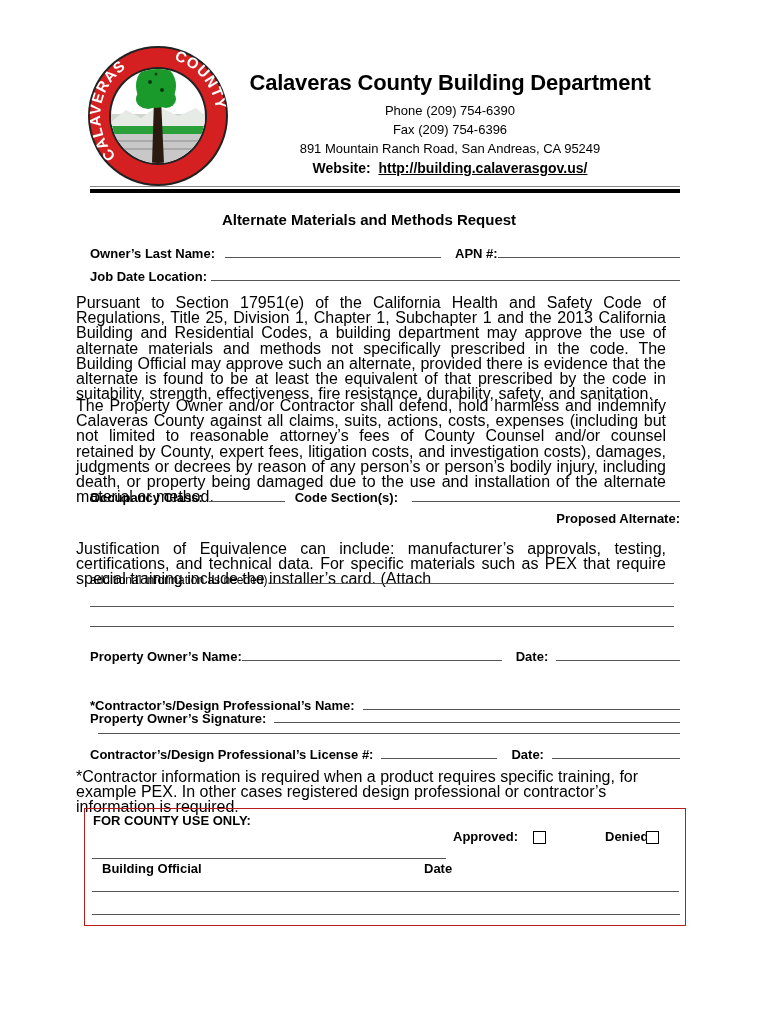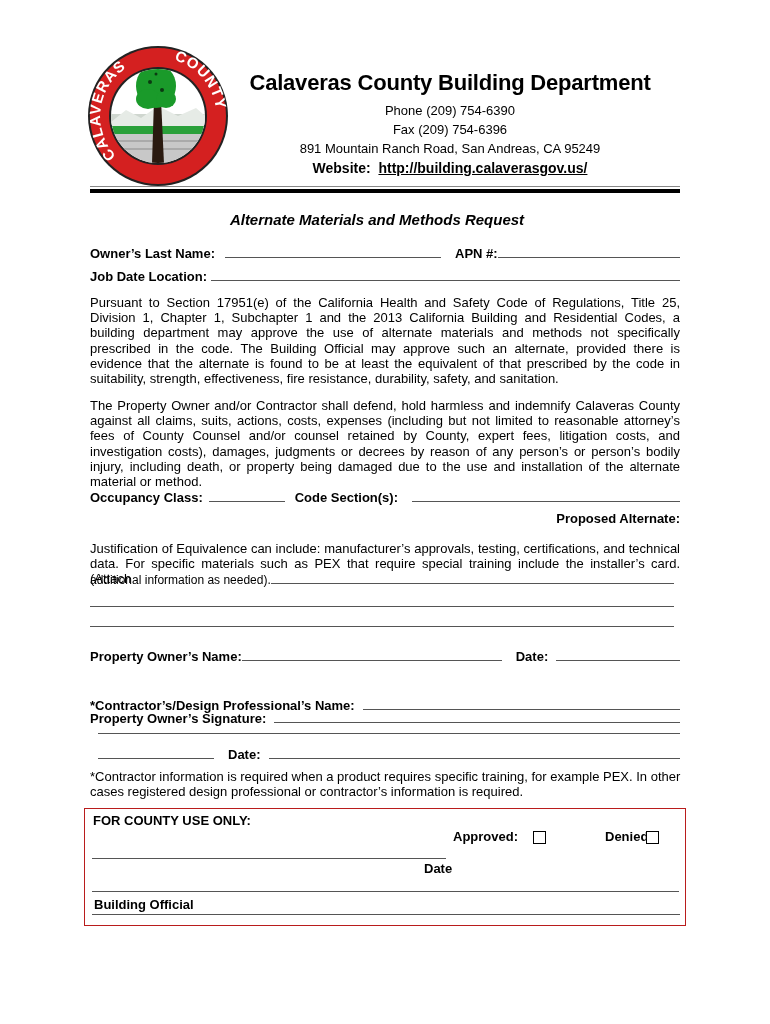--- a/index.html
+++ b/index.html
@@ -11,31 +11,31 @@
   .logo { left: 86px; top: 44px; width: 144px; height: 144px; }
   .hdr-title { left: 220px; top: 70px; width: 460px; text-align: center;
                font-size: 22px; font-weight: bold; letter-spacing: -0.2px; }
   .hdr-line { left: 220px; width: 460px; text-align: center; font-size: 13px; }
   .hdr-web { left: 220px; top: 160px; width: 460px; text-align: center;
              font-size: 14px; font-weight: bold; }
   .hdr-web a { color: #000000; text-decoration: underline; }
   .rule-thin { left: 90px; top: 186px; width: 590px; height: 1px; background: #888; }
   .rule-thick { left: 90px; top: 189px; width: 590px; height: 4px; background: #000; }
 
-  .form-title { left: 82px; top: 211px; width: 590px; text-align: center;
-                font-size: 15px; font-weight: bold; font-style: italic; }
+  .form-title { left: 74px; top: 211px; width: 590px; text-align: center;
+                font-size: 15px; font-weight: bold; }
 
   .row { left: 90px; width: 590px; height: 18px; font-size: 13px; font-weight: bold;
          display: flex; align-items: flex-end; white-space: nowrap; }
   .row .lbl { flex: none; }
   .row .fill { flex: 1; border-bottom: 1px solid #555; height: 1px; margin-bottom: 3px; }
   .row .fillw { flex: none; border-bottom: 1px solid #555; height: 1px; margin-bottom: 3px; }
   .row .gap { flex: none; }
 
-  .para { left: 90px; width: 590px; font-size: 13px; line-height: 15.2px;
+  .para { left: 76px; width: 590px; font-size: 16px; line-height: 15.2px;
           text-align: justify; }
 
   .blank-line { left: 90px; height: 1px; background: #555; }
 
   .county-box { left: 84px; top: 808px; width: 602px; height: 118px;
                 border: 1px solid #b91c1c; box-sizing: border-box; }
   .cb-text { font-size: 13px; font-weight: bold; }
   .checkbox { width: 13px; height: 13px; border: 1px solid #000; box-sizing: border-box;
               background: #fff; }
 </style>
@@ -155,38 +155,39 @@
   <span class="gap" style="width:8px;"></span>
   <span class="fill"></span>
 </div>
 
 <div class="abs row" style="top:719px;">
   <span class="gap" style="width:8px;"></span>
   <span class="fill"></span>
 </div>
 
 <div class="abs row" style="top:744px;">
+  <span class="lbl">Contractor’s/Design Professional’s License #:</span>
   <span class="gap" style="width:8px;"></span>
   <span class="fillw" style="width:116px;"></span>
   <span class="gap" style="width:14px;"></span>
   <span class="lbl">Date:</span>
   <span class="gap" style="width:8px;"></span>
   <span class="fill"></span>
 </div>
 
 <div class="abs para" style="top:769px; text-align:left; width:600px;">*Contractor information is required when a product requires specific training, for example PEX.  In other cases registered design professional or contractor’s information is required.</div>
 
 <div class="abs county-box">
   <div class="abs cb-text" style="left:8px; top:4px;">FOR COUNTY USE ONLY:</div>
 
   <div class="abs cb-text" style="left:368px; top:20px;">Approved:</div>
   <div class="abs checkbox" style="left:448px; top:22px;"></div>
 
   <div class="abs cb-text" style="left:491px; top:20px;margin-left:29px;">Denied:</div>
   <div class="abs checkbox" style="left:561px; top:22px;"></div>
 
   <div class="abs blank-line" style="left:7px; top:49px; width:354px;"></div>
-  <div class="abs cb-text" style="left:9px; top:52px;margin-top:36px;">Building Official</div>
+  <div class="abs cb-text" style="left:17px; top:52px;">Building Official</div>
   <div class="abs cb-text" style="left:339px; top:52px;">Date</div>
 
   <div class="abs blank-line" style="left:7px; top:82px; width:587px;"></div>
   <div class="abs blank-line" style="left:7px; top:105px; width:588px;"></div>
 </div>
 
 </body></html>

